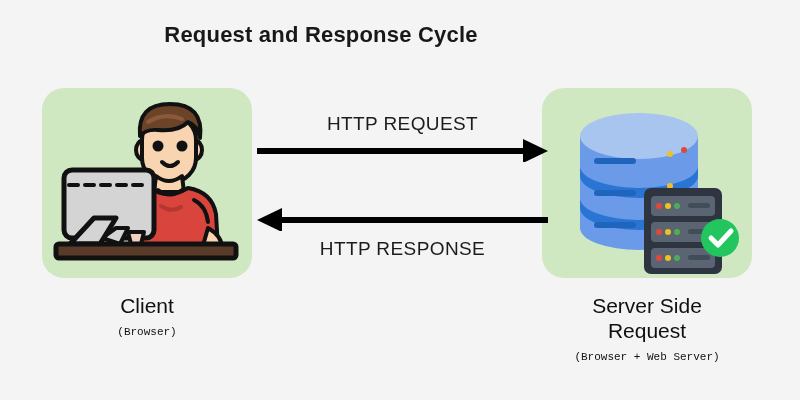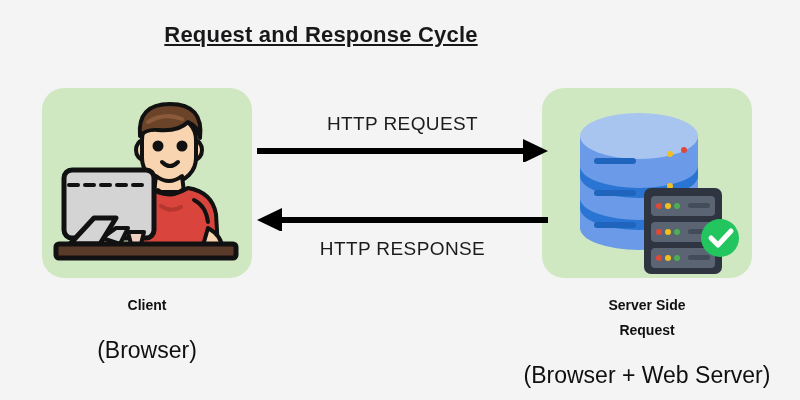--- a/index.html
+++ b/index.html
@@ -23,21 +23,20 @@
   .title {
     position: absolute;
     top: 22px;
     left: 0;
     width: 642px;
     text-align: center;
     font-size: 22px;
     font-weight: bold;
     color: #18181a;
     letter-spacing: 0.2px;
-    text-decoration: underline;
   }
 
   
   .panel {
     position: absolute;
     width: 210px;
     height: 190px;
     background: #cfe8c2;
     border-radius: 22px;
     top: 88px;
@@ -72,30 +71,31 @@
   
   .caption {
     position: absolute;
     text-align: center;
     color: #101012;
   }
   .caption.client  { left: 42px;  width: 210px; top: 293px; }
   .caption.server  { left: 512px; width: 270px; top: 293px; }
 
   .cap-title {
-    font-size: 14px;
-    font-weight: bold;
+    font-size: 21px;
+    font-weight: normal;
     line-height: 25px;
     white-space: pre-line;
   }
   .cap-sub {
-    font-size: 23px;
+    font-size: 11px;
     font-weight: normal;
     line-height: 24px;
-    margin-top: 20px;
+    margin-top: 2px;
+    font-family: Liberation Mono, monospace;
   }
 </style>
 </head>
 <body>
 
 <div id="diagram">
 
   <div class="title">Request and Response Cycle</div>
 
   <div class="panel left">

